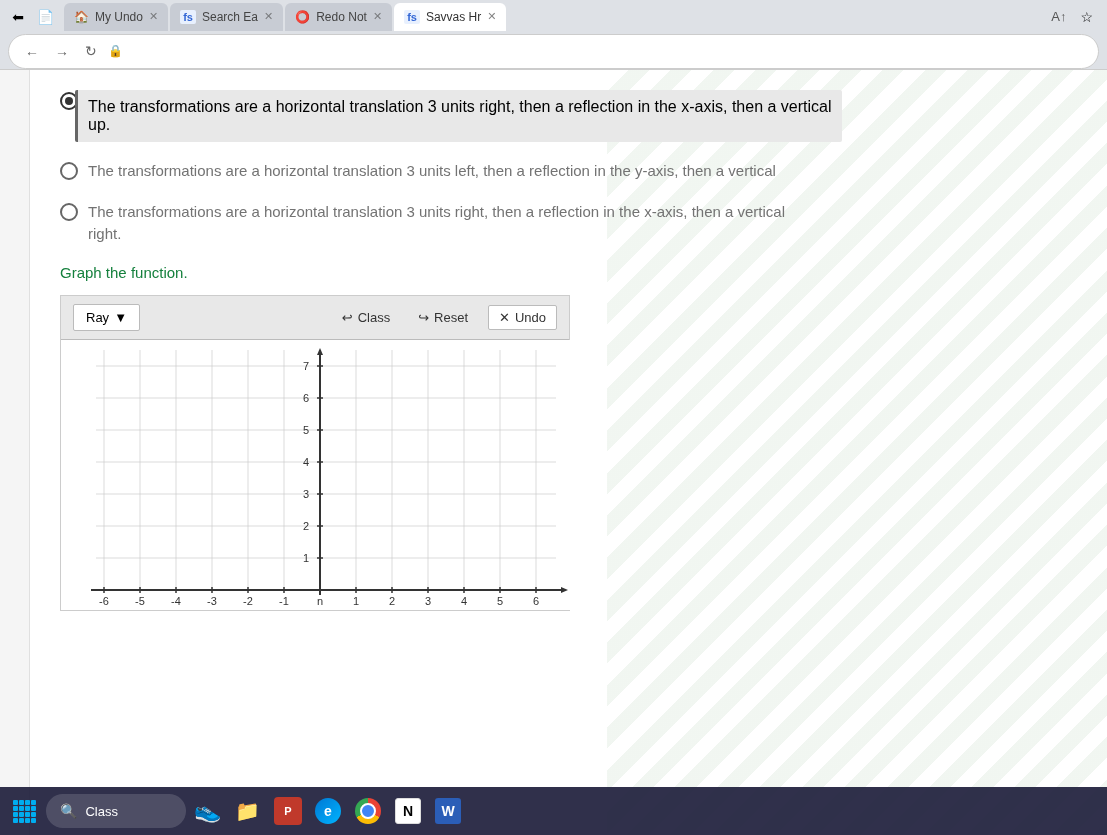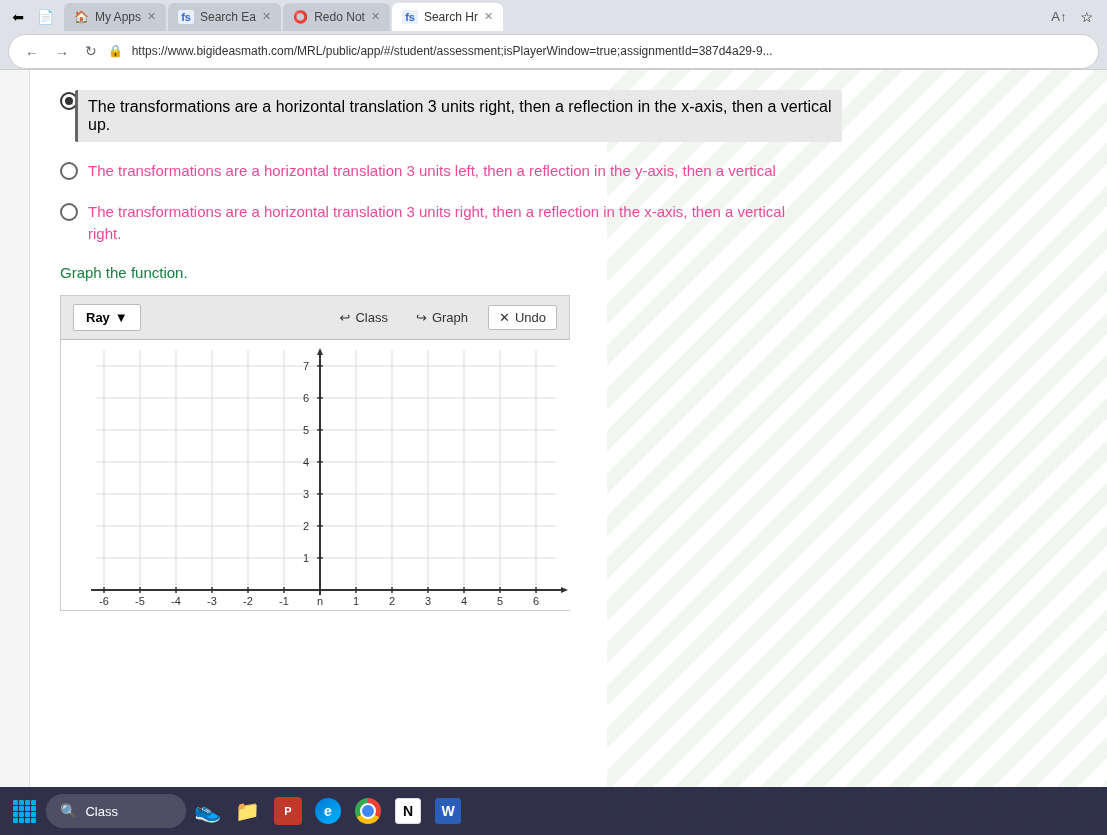--- a/index.html
+++ b/index.html
@@ -188,21 +188,21 @@
       border-radius: 50%;
       background: #333;
     }
 
     .radio-btn.empty {
       background: #fff;
     }
 
     .option-text {
       font-size: 15px;
-      color: #ec4899;
+      color: #737373;
       line-height: 1.5;
     }
 
     
     .selected-option {
       background: #e8e8e8;
       border-left: 3px solid #666;
       padding: 8px 10px;
       margin-left: -13px;
       border-radius: 2px;
@@ -236,21 +236,20 @@
     .ray-btn {
       background: #fff;
       border: 1px solid #bbb;
       padding: 5px 12px;
       font-size: 13px;
       cursor: pointer;
       display: flex;
       align-items: center;
       gap: 5px;
       border-radius: 2px;
-      font-weight: bold;
     }
 
     .graph-actions {
       display: flex;
       align-items: center;
       gap: 12px;
       margin-left: auto;
     }
 
     .action-btn {
@@ -425,54 +424,53 @@
 <body>
 
 <div class="browser-chrome">
   <div class="tab-bar">
 
     <div class="browser-icon">⬅</div>
     <div class="browser-icon">📄</div>
 
     <div class="tab inactive">
       <span>🏠</span>
-      <span>My Apps</span>
+      <span>My Undo</span>
       <span class="tab-close">✕</span>
     </div>
 
     <div class="tab inactive">
       <span style="font-size:11px;background:#e8f0fe;padding:1px 3px;border-radius:2px;color:#3367d6;font-weight:bold;">fs</span>
       <span>Search Ea</span>
       <span class="tab-close">✕</span>
     </div>
 
     <div class="tab inactive">
       <span>⭕</span>
       <span>Redo Not</span>
       <span class="tab-close">✕</span>
     </div>
 
     <div class="tab active">
       <span style="font-size:11px;background:#e8f0fe;padding:1px 3px;border-radius:2px;color:#3367d6;font-weight:bold;">fs</span>
-      <span>Search Hr</span>
+      <span>Savvas Hr</span>
       <span class="tab-close">✕</span>
     </div>
 
     <div style="flex:1"></div>
 
     <span style="font-size:13px;color:#555;cursor:pointer;padding:2px 6px;">A↑</span>
     <span style="font-size:14px;cursor:pointer;padding:2px 6px;">☆</span>
   </div>
 
   <div class="address-bar-row">
     <button class="nav-btn">←</button>
     <button class="nav-btn">→</button>
     <button class="nav-btn">↻</button>
     <span class="lock-icon">🔒</span>
-    <input class="address-input" value="https://www.bigideasmath.com/MRL/public/app/#/student/assessment;isPlayerWindow=true;assignmentId=387d4a29-9..." style="font-size: 12px;">
   </div>
 </div>
 
 <div class="main-content">
 
   <div class="left-sidebar"></div>
 
   <div class="content-area">
     <div class="question-area">
 
@@ -511,21 +509,21 @@
             <span>Ray</span>
             <span>▼</span>
           </button>
           <div class="graph-actions">
             <button class="action-btn">
               <span>↩</span>
               <span>Class</span>
             </button>
             <button class="action-btn">
               <span>↪</span>
-              <span>Graph</span>
+              <span>Reset</span>
             </button>
             <button class="action-btn reset-btn">
               <span>✕</span>
               <span>Undo</span>
             </button>
           </div>
         </div>
 
         
         <div class="graph-svg-container">

